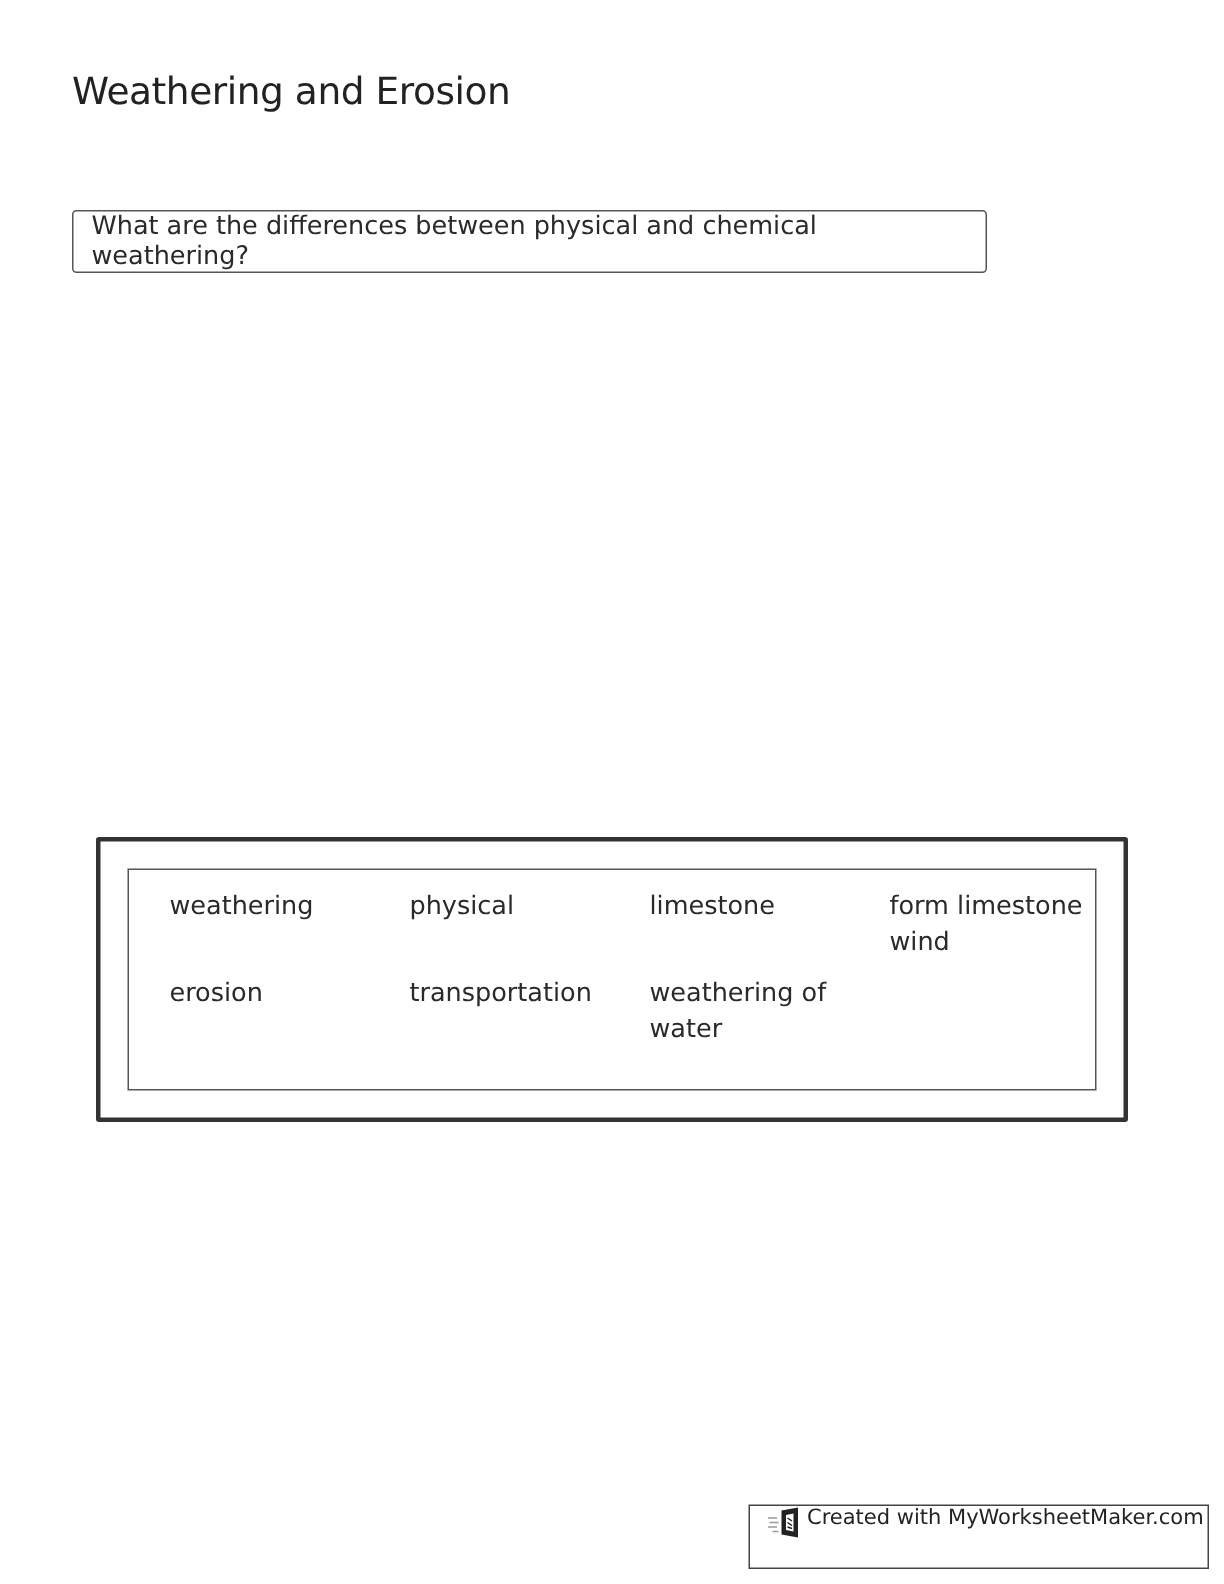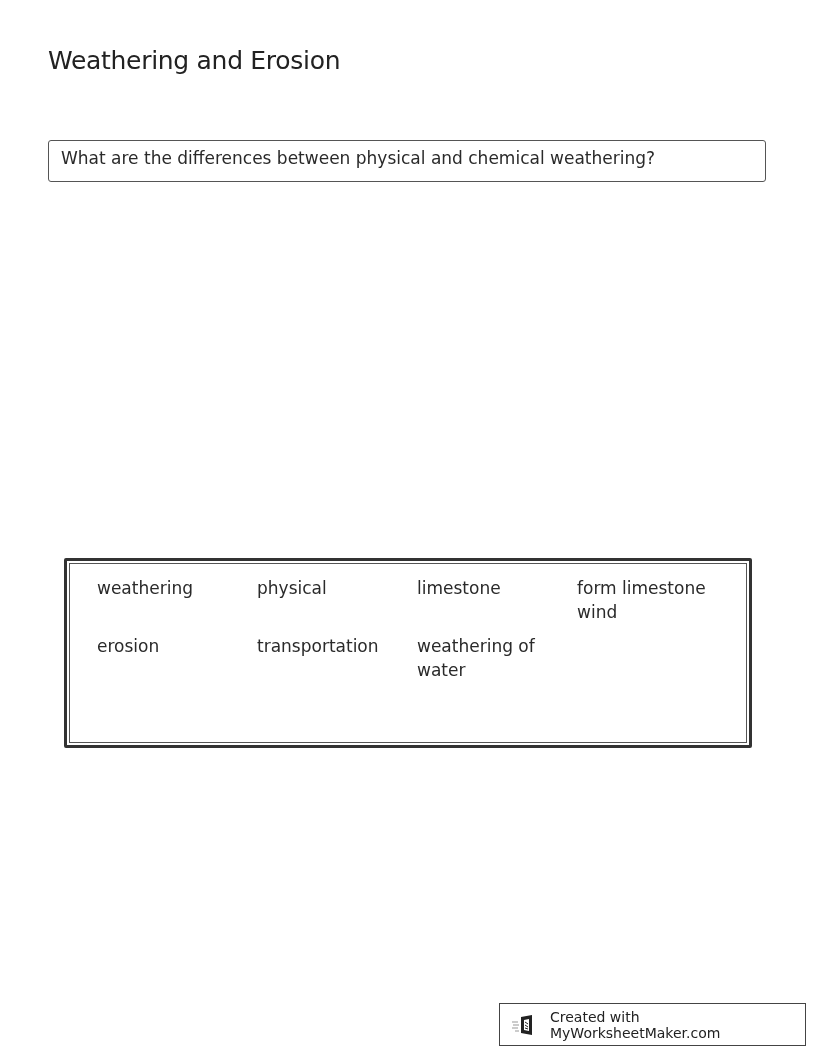--- a/index.html
+++ b/index.html
@@ -7,43 +7,43 @@
     width: 816px; height: 1056px; background: #ffffff; position: relative;
     font-family: "DejaVu Sans", "Liberation Sans", sans-serif; color: #2a2a2a;
     overflow: hidden;
   }
   .title {
     position: absolute; left: 48px; top: 46px;
     font-size: 25px; font-weight: normal; color: #222; margin: 0;
     letter-spacing: -0.3px;
   }
   .question-box {
-    position: absolute; left: 48px; top: 140px; width: 718px; height: 42px;
+    position: absolute; left: 48px; top: 140px; width: 610px; height: 42px;
     border: 1.5px solid #555; border-radius: 3px; box-sizing: border-box;
-    padding: 13px 12px; display: flex; align-items: flex-end;
+    padding: 0 12px; display: flex; align-items: flex-start;
     font-size: 17px; color: #2a2a2a;
   }
   .word-bank-outer {
     position: absolute; left: 64px; top: 558px; width: 688px; height: 190px;
-    border: 3px solid #333; box-sizing: border-box; padding: 2px;
+    border: 3px solid #333; box-sizing: border-box; padding: 18px;
     border-radius: 2px;
   }
   .word-bank-inner {
     width: 100%; height: 100%; border: 1.5px solid #555; box-sizing: border-box;
     padding: 12px 0 0 27px;
     display: grid; grid-template-columns: 160px 160px 160px 160px;
     grid-auto-rows: min-content; row-gap: 10px;
   }
   .word {
     font-size: 17px; line-height: 24px; color: #2a2a2a; padding-right: 8px;
   }
   .footer-badge {
     position: absolute; left: 499px; top: 1003px; width: 307px; height: 43px;
     border: 1.5px solid #444; box-sizing: border-box;
-    display: flex; align-items: center; padding-left: 12px; gap: 14px;
+    display: flex; padding-left: 12px; gap: 2px;
     font-size: 14px; color: #222;
   }
   .logo-icon { width: 24px; height: 22px; display: inline-block; }
 </style>
 </head>
 <body>
 
 <h1 class="title">Weathering and Erosion</h1>
 
 <div class="question-box">

